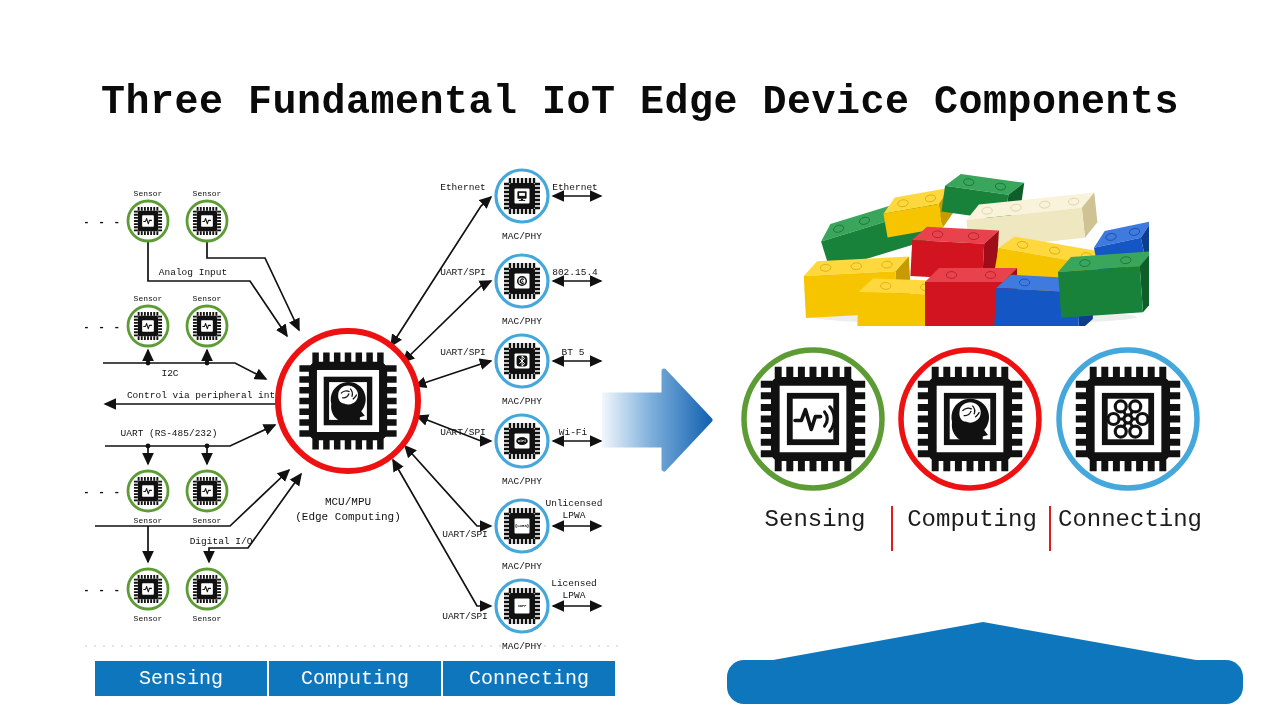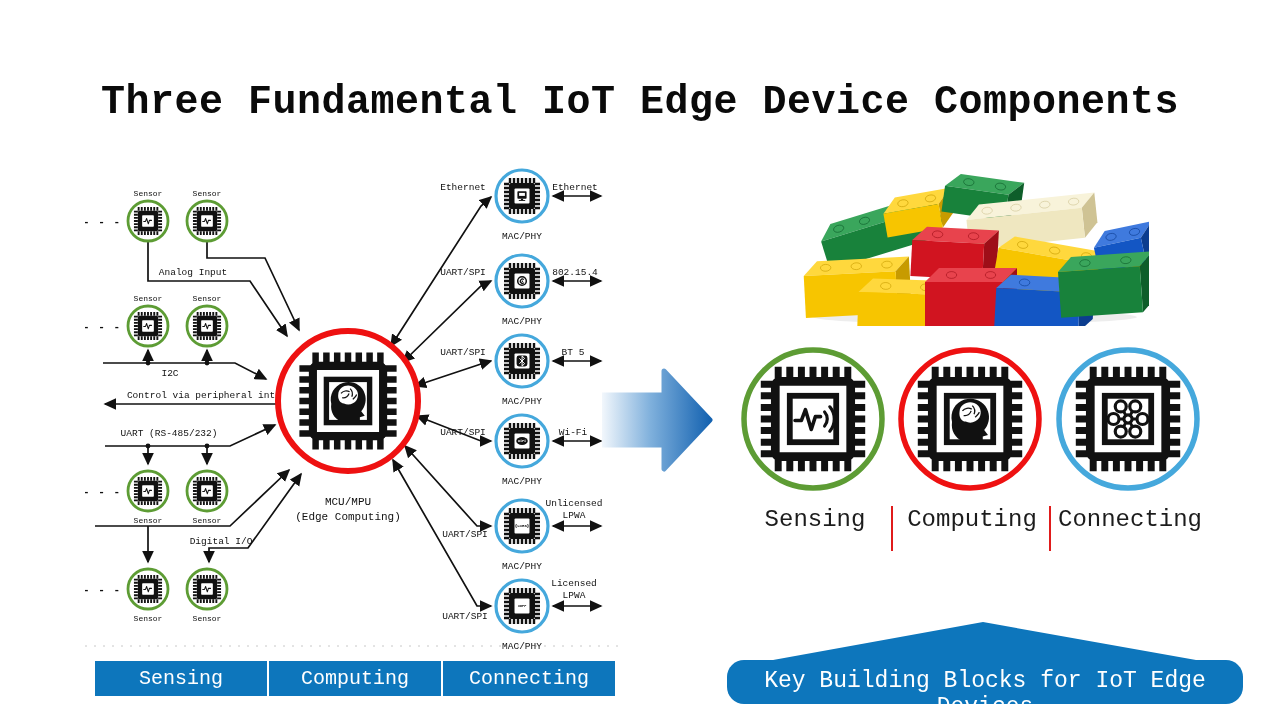--- a/index.html
+++ b/index.html
@@ -394,16 +394,15 @@
     <div class="lab">Connecting</div>
   </div>
   <div class="vsep" style="left:891px"></div>
   <div class="vsep" style="left:1049px"></div>
 
   <div class="banner">
     <svg width="520" height="92" viewBox="0 0 520 92">
       <polygon points="4,54 258,8 516,54" fill="#0d76bc"></polygon>
       <rect x="2" y="46" width="516" height="44" rx="17" fill="#0d76bc"></rect>
     </svg>
-    <div class="txt">Key Building Blocks for IoT Edge Devices</div>
   </div>
 
 </div>
 
 </body></html>

